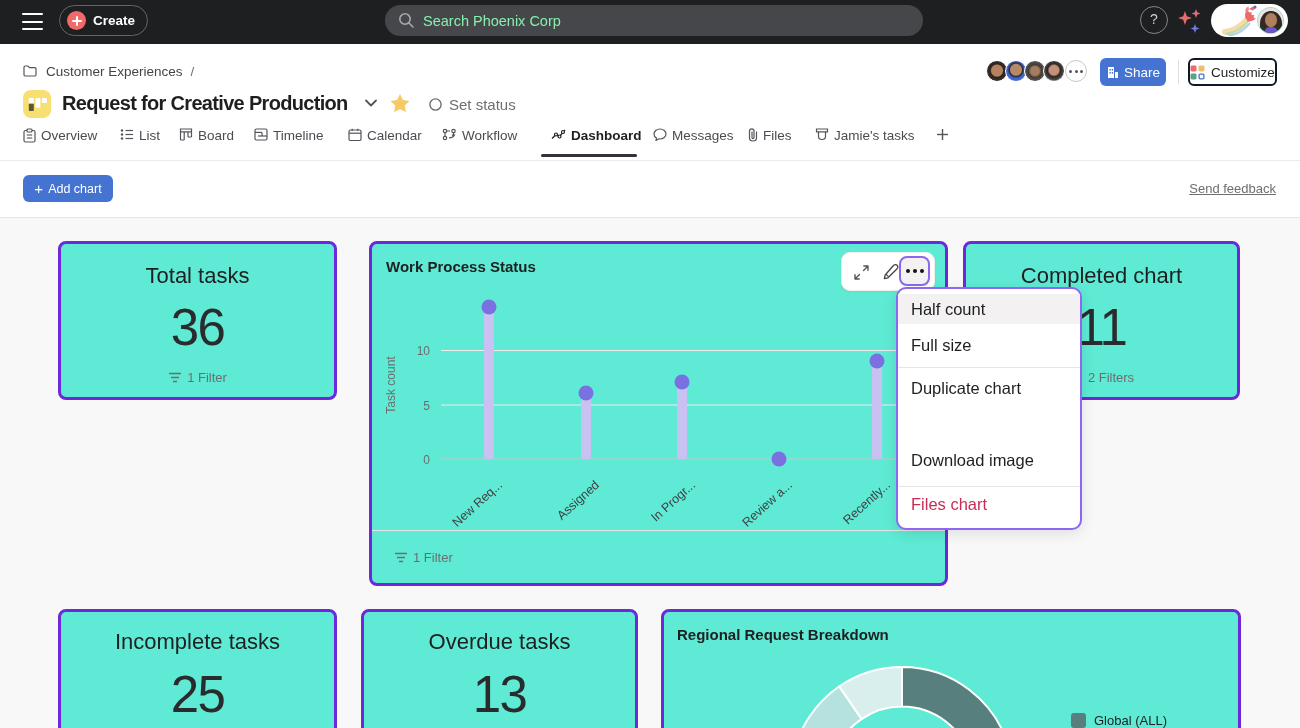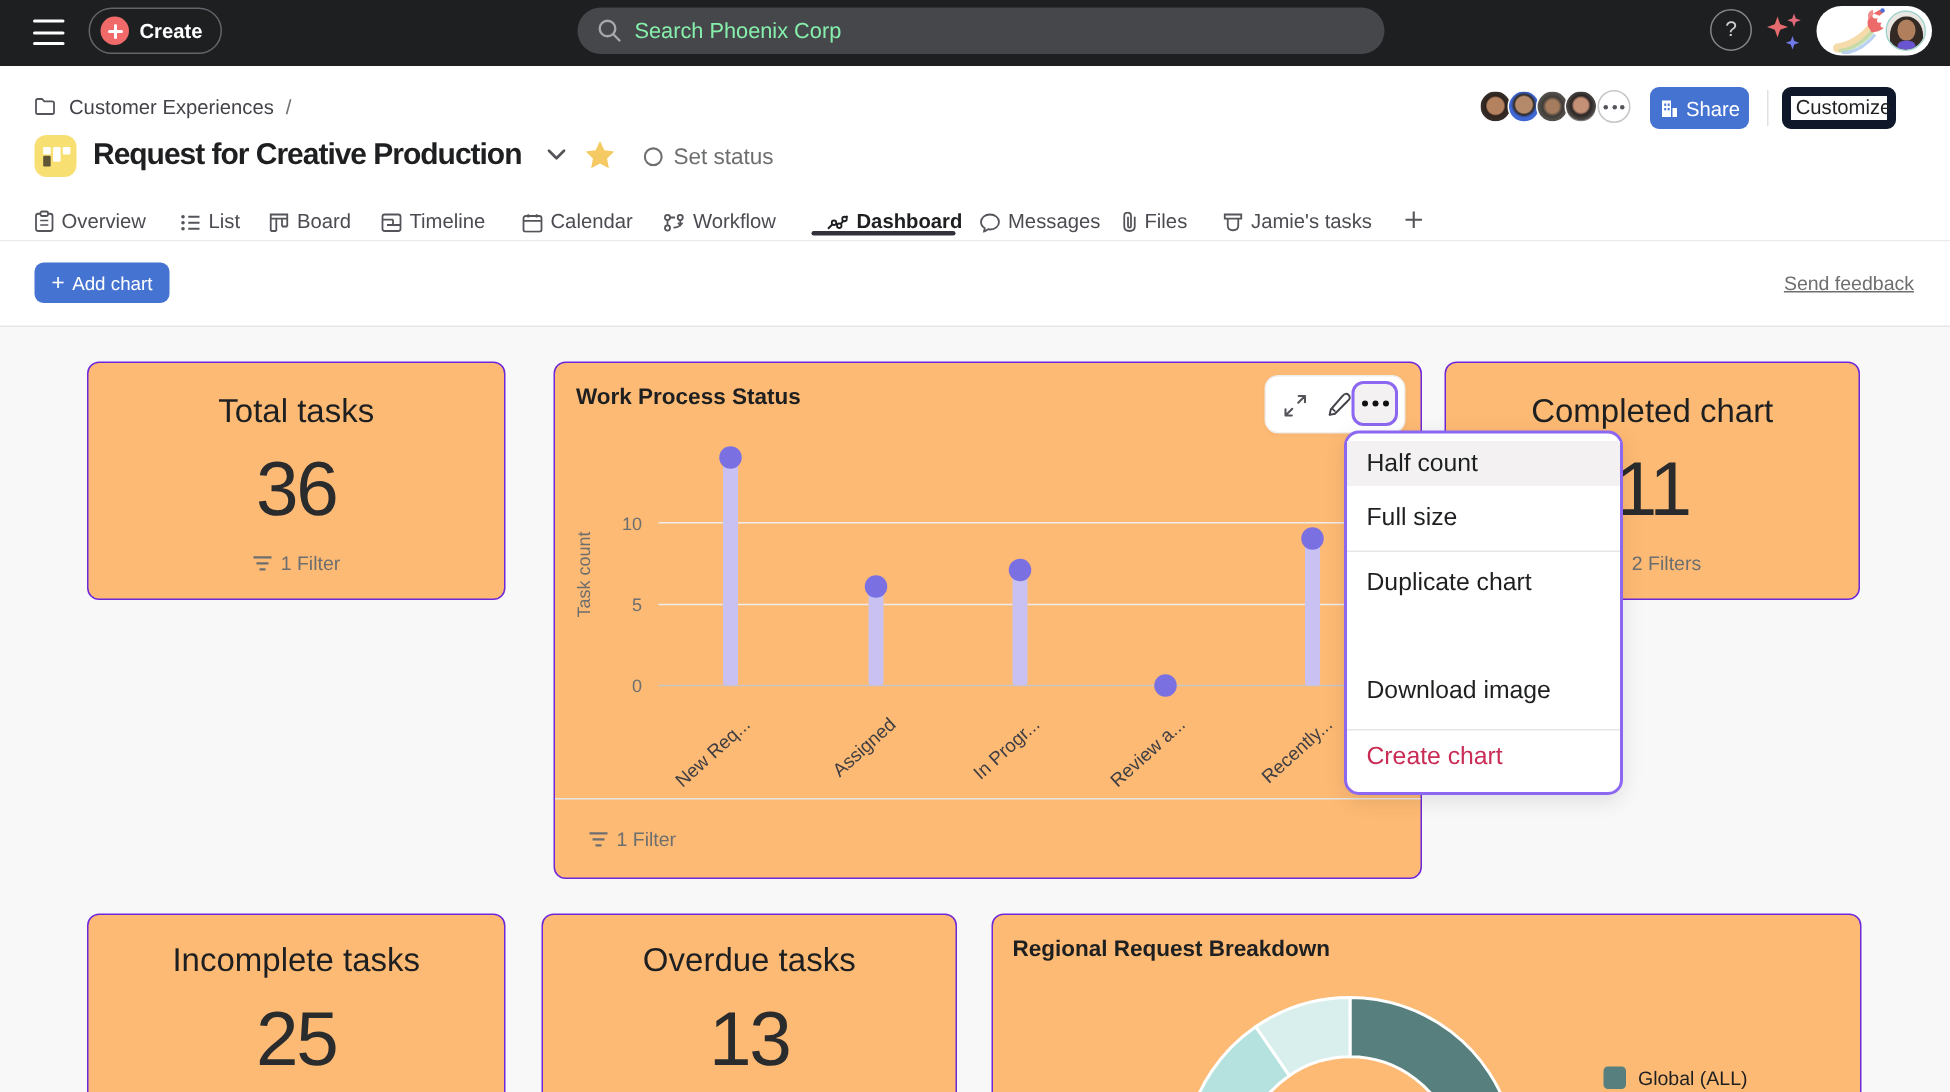--- a/index.html
+++ b/index.html
@@ -23,38 +23,38 @@
 #userpill { position:absolute; left:1211px; top:4px; width:77px; height:33px; background:#fff; border-radius:17px; }
 #avatar-main { position:absolute; right:4px; top:3px; width:27px; height:27px; border-radius:50%; border:1.5px solid #9fd3cd; overflow:hidden; background:#e6e2df; }
 
 
 #header { position:absolute; left:0; top:44px; width:1300px; height:117px; background:#fff; border-bottom:1px solid #edebea; }
 #crumb { position:absolute; left:23px; top:19px; height:16px; display:flex; align-items:center; color:#44434a; font-size:13.5px; }
 #projicon { position:absolute; left:23px; top:46px; width:28px; height:28px; background:#f8df72; border-radius:8px; }
 #projtitle { position:absolute; left:62px; top:48px; font-size:20px; font-weight:700; color:#1e1f21; letter-spacing:-0.68px; }
 #setstatus { position:absolute; left:429px; top:52px; display:flex; align-items:center; color:#6d6e6f; font-size:15px; }
 #tabs { position:absolute; left:0; top:84px; height:24px; width:1300px; font-size:13.5px; color:#4c4b52; }
-.tab { position:absolute; top:12px; display:flex; align-items:flex-end; white-space:nowrap; }
+.tab { position:absolute; top:0; display:flex; align-items:flex-start; white-space:nowrap; }
 .tab svg { margin-right:5px; }
 .tab.active { color:#1e1f21; font-weight:700; }
 #tabline { position:absolute; left:541px; top:110px; width:96px; height:3px; background:#33323a; border-radius:2px; }
 #avrow { position:absolute; left:986px; top:16px; height:22px; }
 .av { position:absolute; top:0; width:22px; height:22px; border-radius:50%; border:1px solid #fff; }
 #sharebtn { position:absolute; left:1100px; top:14px; width:66px; height:28px; background:#4573d2; border-radius:6px; color:#fff; font-size:13.5px; font-weight:500; display:flex; align-items:center; justify-content:center; }
 #hdrdiv { position:absolute; left:1178px; top:16px; width:1px; height:24px; background:#e3e1e0; }
-#custbtn { position:absolute; left:1188px; top:14px; width:76px; height:28px; background:#fff; border:6px solid #0f172a; border-radius:6px; color:#1e1f21; font-size:13.5px; display:flex; justify-content:center; }
+#custbtn { position:absolute; left:1188px; top:14px; width:89px; height:28px; background:#fff; border:2px solid #0f172a; border-radius:6px; color:#1e1f21; font-size:13.5px; display:flex; align-items:center; justify-content:center; }
 
 
 #addrow { position:absolute; left:0; top:161px; width:1300px; height:57px; background:#fff; border-bottom:1px solid #e8e6e5; }
 #addchart { position:absolute; left:23px; top:14px; width:90px; height:27px; background:#4573d2; border-radius:6px; color:#fff; font-size:12.5px; display:flex; align-items:center; justify-content:center; }
 #sendfb { position:absolute; right:24px; top:20px; font-size:13px; color:#6d6e6f; text-decoration:underline; }
 
 
 #dash { position:absolute; left:0; top:218px; width:1300px; height:510px; background:#f9f8f8; }
-.card { position:absolute; background:#fdba74; border:1px solid #6d28d9; border-radius:8px; }
+.card { position:absolute; background:#5eead4; border:3px solid #6d28d9; border-radius:8px; }
 .numcard { text-align:center; }
 .numcard .ct { font-size:22px; color:#1e1f21; position:absolute; width:100%; }
 .numcard .cn { font-size:51px; font-weight:400; color:#2a2b2d; position:absolute; width:100%; letter-spacing:-1.5px; }
 .numcard .cf { font-size:13px; color:#6d6e6f; position:absolute; width:100%; display:flex; justify-content:center; align-items:center; }
 .cf svg { margin-right:5px; }
 
 
 #wps-title { position:absolute; left:14px; top:14px; font-size:15px; font-weight:700; color:#1e1f21; }
 #wps-tools { position:absolute; right:10px; top:8px; width:94px; height:39px; background:#fff; border:1px solid #f0eeec; border-radius:9px; box-shadow:0 1px 3px rgba(0,0,0,0.04); }
 #dotsbtn { position:absolute; right:4px; top:3px; width:31px; height:30px; border:2px solid #8c67f1; border-radius:8px; background:#f3f1f1; display:flex; align-items:center; justify-content:center; gap:3px; }
@@ -342,17 +342,17 @@
       <div id="legend"><i></i>Global (ALL)</div>
     </div>
 
     <div id="menu">
       <div class="mi" style="top:5px; background:#f3f1f1;">Half count</div>
       <div class="mi" style="top:41px;">Full size</div>
       <div class="sep" style="top:78px;"></div>
       <div class="mi" style="top:84px;">Duplicate chart</div>
       <div class="mi" style="top:156px;">Download image</div>
       <div class="sep" style="top:197px;"></div>
-      <div class="mi" style="top:200px; color:#c92d55;">Create chart</div>
+      <div class="mi" style="top:200px; color:#c92d55;">Files chart</div>
     </div>
   </div>
 
 </div>
 
 </body></html>

